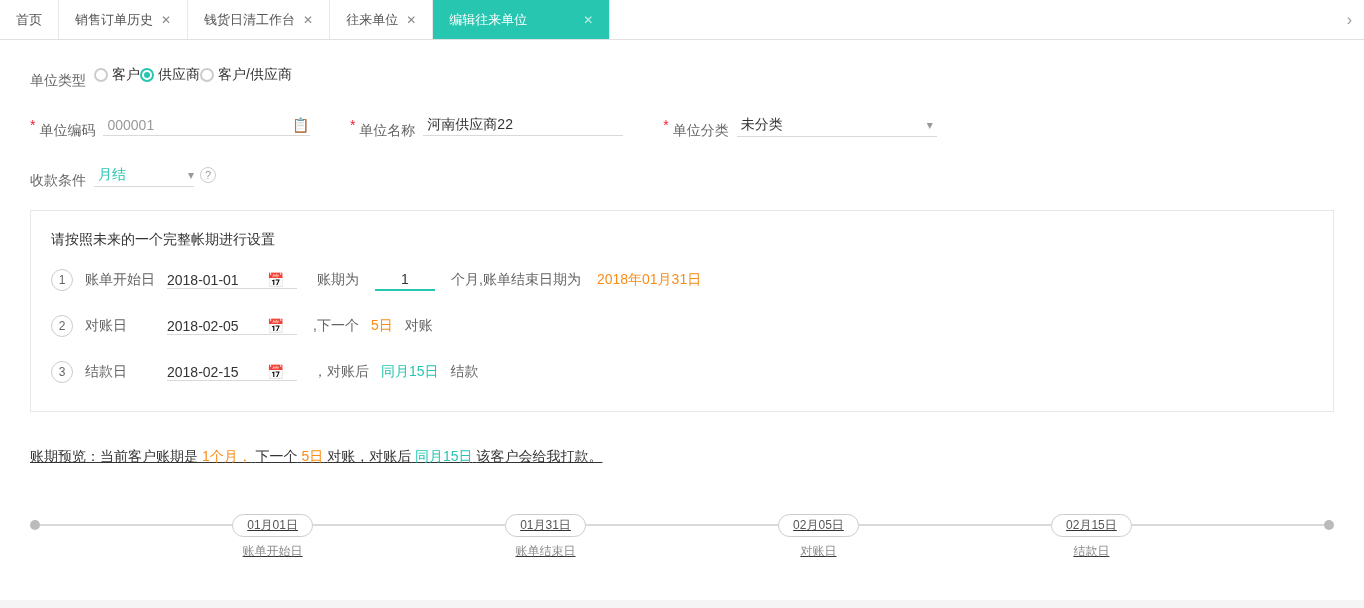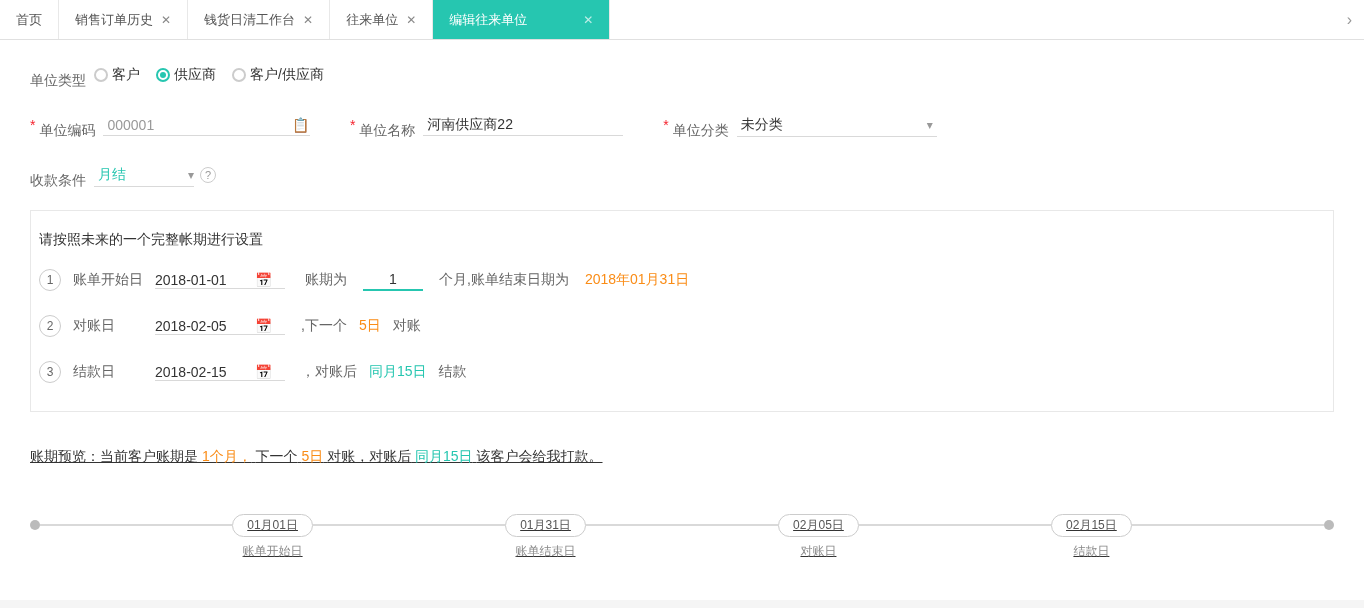--- a/index.html
+++ b/index.html
@@ -74,21 +74,20 @@
       white-space: nowrap;
       margin-top: 12px;
     }
     .required-star {
       color: #f5222d;
       margin-right: 4px;
     }
     .radio-group {
       display: flex;
       align-items: center;
-      gap: 16px;
     }
     .radio-item {
       display: flex;
       align-items: center;
       gap: 4px;
       cursor: pointer;
     }
     .radio-circle {
       width: 14px;
       height: 14px;
@@ -169,21 +168,21 @@
       font-size: 11px;
       color: #999;
       cursor: pointer;
       margin-left: 6px;
     }
 
     
     .setting-box {
       border: 1px solid #e8e8e8;
       border-radius: 0;
-      padding: 20px 8px;
+      padding: 20px 20px;
       margin-bottom: 20px;
     }
     .setting-title {
       font-size: 14px;
       color: #333;
       margin-bottom: 20px;
     }
 
     .step-row {
       display: flex;

